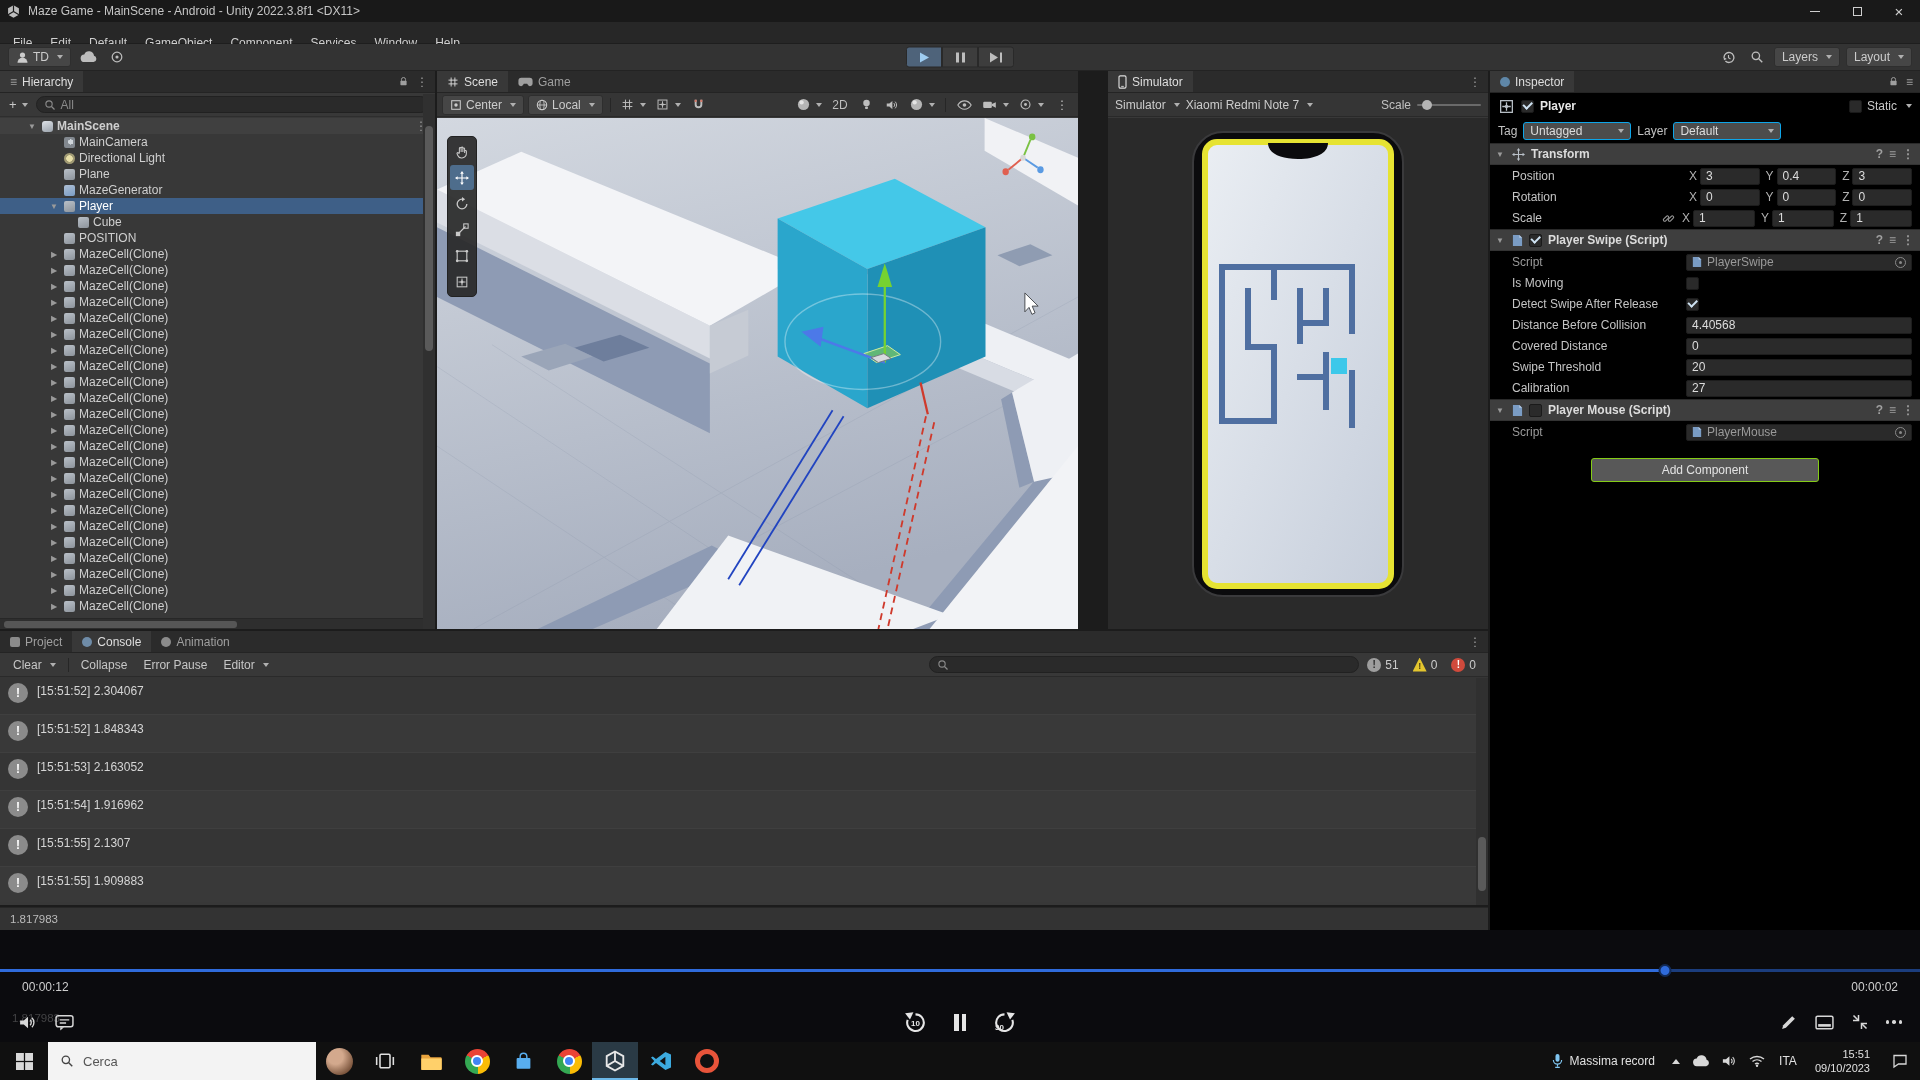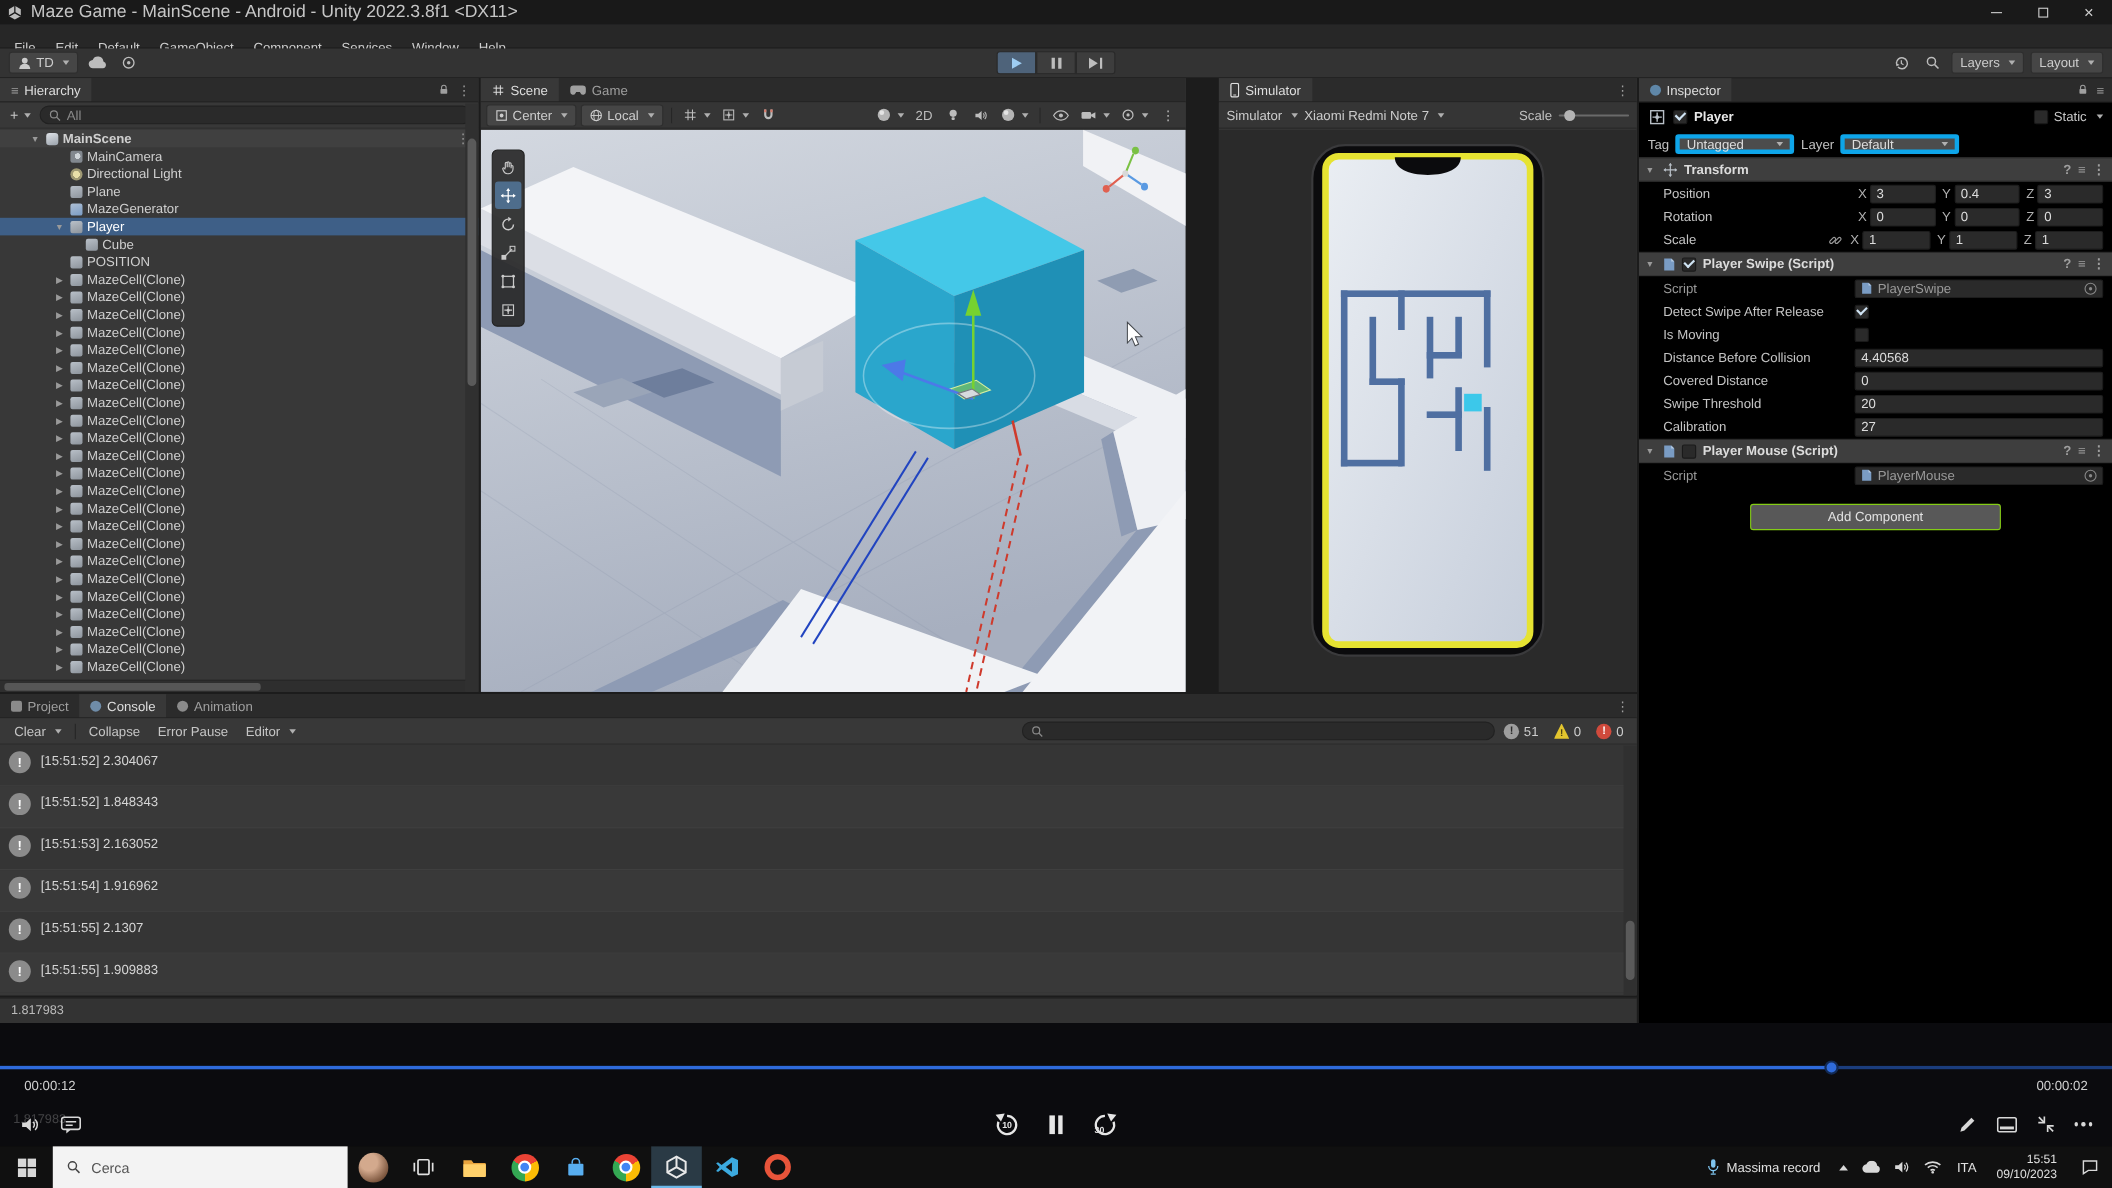--- a/index.html
+++ b/index.html
@@ -9,21 +9,21 @@
     font-size:12px; color:#d2d2d2; background:#0b0b0e;
     -webkit-user-select:none; user-select:none;
   }
   .flex-sp { flex:1; }
   .caret { width:0;height:0;border-left:3.5px solid transparent;border-right:3.5px solid transparent;border-top:4px solid #b0b0b0; margin-left:4px; flex:none;}
   svg.ic { display:block; }
 
   
   .titlebar { height:22px; background:#191919; display:flex; align-items:center; padding-left:6px; }
   .u-logo { width:15px;height:15px;margin-right:7px; color:#bdbdbd;}
-  .title-text { font-size:16px; color:#c6c6c6; white-space:nowrap;}
+  .title-text { font-size:12px; color:#c6c6c6; white-space:nowrap;}
   .win-controls { margin-left:auto; display:flex; height:100%;}
   .wbtn { width:42px; height:100%; display:flex; align-items:center; justify-content:center; color:#cfcfcf;}
   .glyph-min { width:10px; height:1px; background:#cfcfcf; display:block;}
   .glyph-max { width:9px; height:9px; border:1px solid #cfcfcf; display:block;}
   .wbtn.close { font-size:15px; }
 
   
   .menubar { height:22px; background:#272727; display:flex; align-items:center; padding-left:4px; border-bottom:1px solid #1e1e1e;}
   .menu-item { padding:0 9px; height:100%; display:flex; align-items:center; color:#cfcfcf; font-size:12px; cursor:default;margin-top:20px;}
 
@@ -105,21 +105,21 @@
 
   
   .insp-body { padding:0; }
   .insp-head { height:26px; display:flex; align-items:center; gap:6px; padding:0 8px; }
   .obj-name { font-weight:bold; color:#e8e8e8; }
   .checkbox { width:13px; height:13px; background:#2a2a2a; border:1px solid #1a1a1a; border-radius:2px; display:inline-flex; align-items:center; justify-content:center; flex:none;}
   .checkbox.checked::after { content:""; width:7px; height:3.5px; border-left:2px solid #cfe3f3; border-bottom:2px solid #cfe3f3; transform:rotate(-45deg) translate(1px,-1px); display:block;}
   .static-group { display:flex; align-items:center; gap:5px; color:#c8c8c8;}
   .taglayer { height:24px; display:flex; align-items:center; gap:6px; padding:0 8px; }
   .tl-label { color:#c1c1c1; }
-  .udrop { background:#4c4c4c; border:4px solid #0ea5e9; border-radius:3px; height:18px; display:flex; align-items:center; padding:0 6px; gap:6px; color:#dddddd; min-width:108px;}
+  .udrop { background:#4c4c4c; border:1px solid #0ea5e9; border-radius:3px; height:18px; display:flex; align-items:center; padding:0 6px; gap:6px; color:#dddddd; min-width:108px;}
   .udrop .caret { margin-left:auto;}
   .comp-h { height:22px; background:#3e3e3e; border-top:1px solid #2a2a2a; border-bottom:1px solid #333; display:flex; align-items:center; gap:6px; padding:0 6px; font-weight:bold; color:#dcdcdc;}
   .fold { font-size:8px; color:#9a9a9a; width:10px;}
   .irow { height:20px; display:flex; align-items:center; gap:4px; padding:0 8px 0 22px; margin:1px 0;}
   .ilabel { width:170px; flex:none; color:#c4c4c4; white-space:nowrap; overflow:hidden;}
   .ufield { background:#2a2a2a; border:1px solid #1d1d1d; border-radius:2px; height:17px; display:flex; align-items:center; padding:0 5px; color:#dddddd;}
   .ufield.grow { flex:1;}
   .axes { display:flex; align-items:center; gap:3px; flex:1;}
   .axis-l { color:#b0b0b0; margin-left:3px;}
   .axisf { flex:1; min-width:0;}
@@ -1089,26 +1089,26 @@
           <svg class="ic" width="10" height="12">
               <use href="#i-script"></use>
             </svg>
           <span class="dim">PlayerSwipe</span>
           <span class="flex-sp"></span>
           <span class="picker"></span>
         </div>
       </div>
       <div id="swipe-fields">
           <div class="irow">
+            <span class="ilabel">Is Moving</span>
+            <span class="checkbox"></span>
+          </div>
+          <div class="irow">
             <span class="ilabel">Detect Swipe After Release</span>
             <span class="checkbox checked"></span>
-          </div>
-          <div class="irow">
-            <span class="ilabel">Is Moving</span>
-            <span class="checkbox"></span>
           </div>
           <div class="irow">
             <span class="ilabel">Distance Before Collision</span>
             <span class="ufield grow">4.40568</span>
           </div>
           <div class="irow">
             <span class="ilabel">Covered Distance</span>
             <span class="ufield grow">0</span>
           </div>
           <div class="irow">

